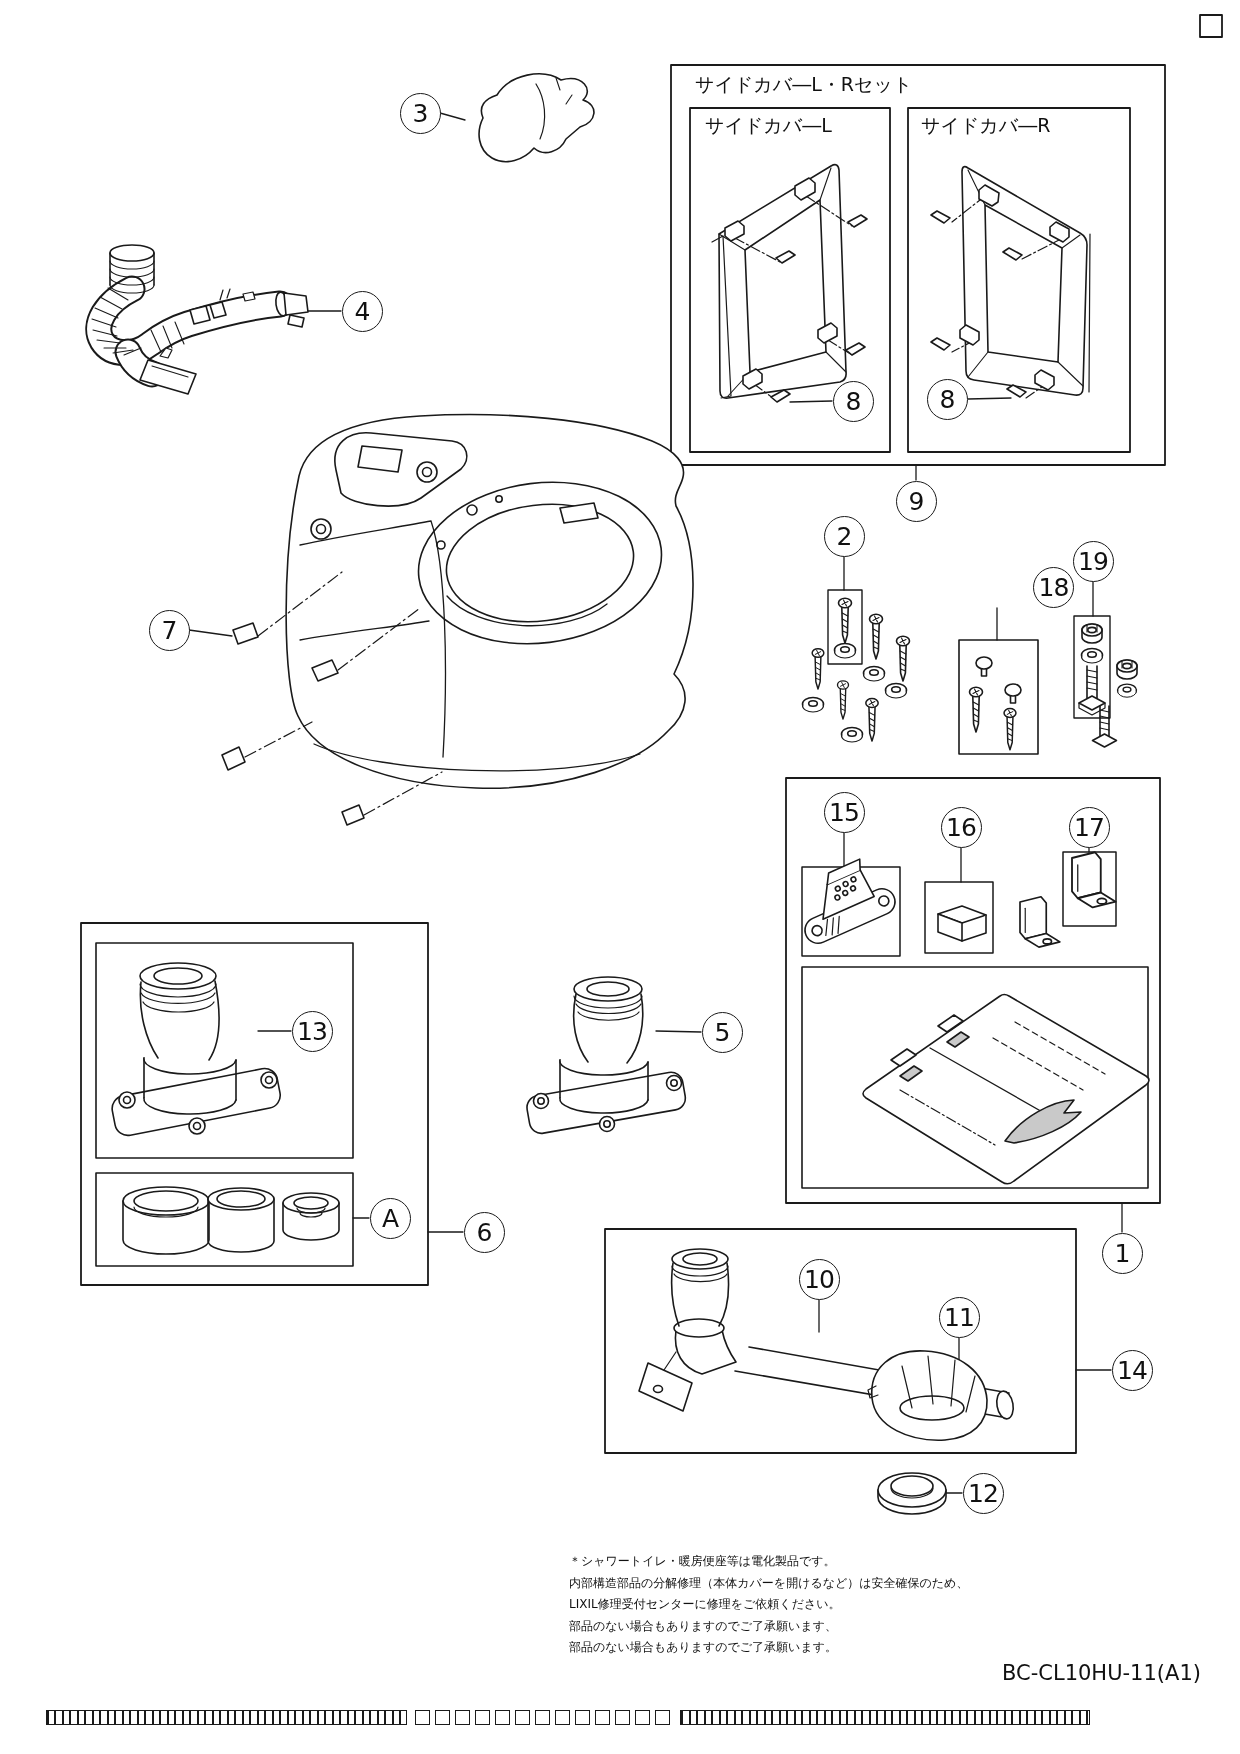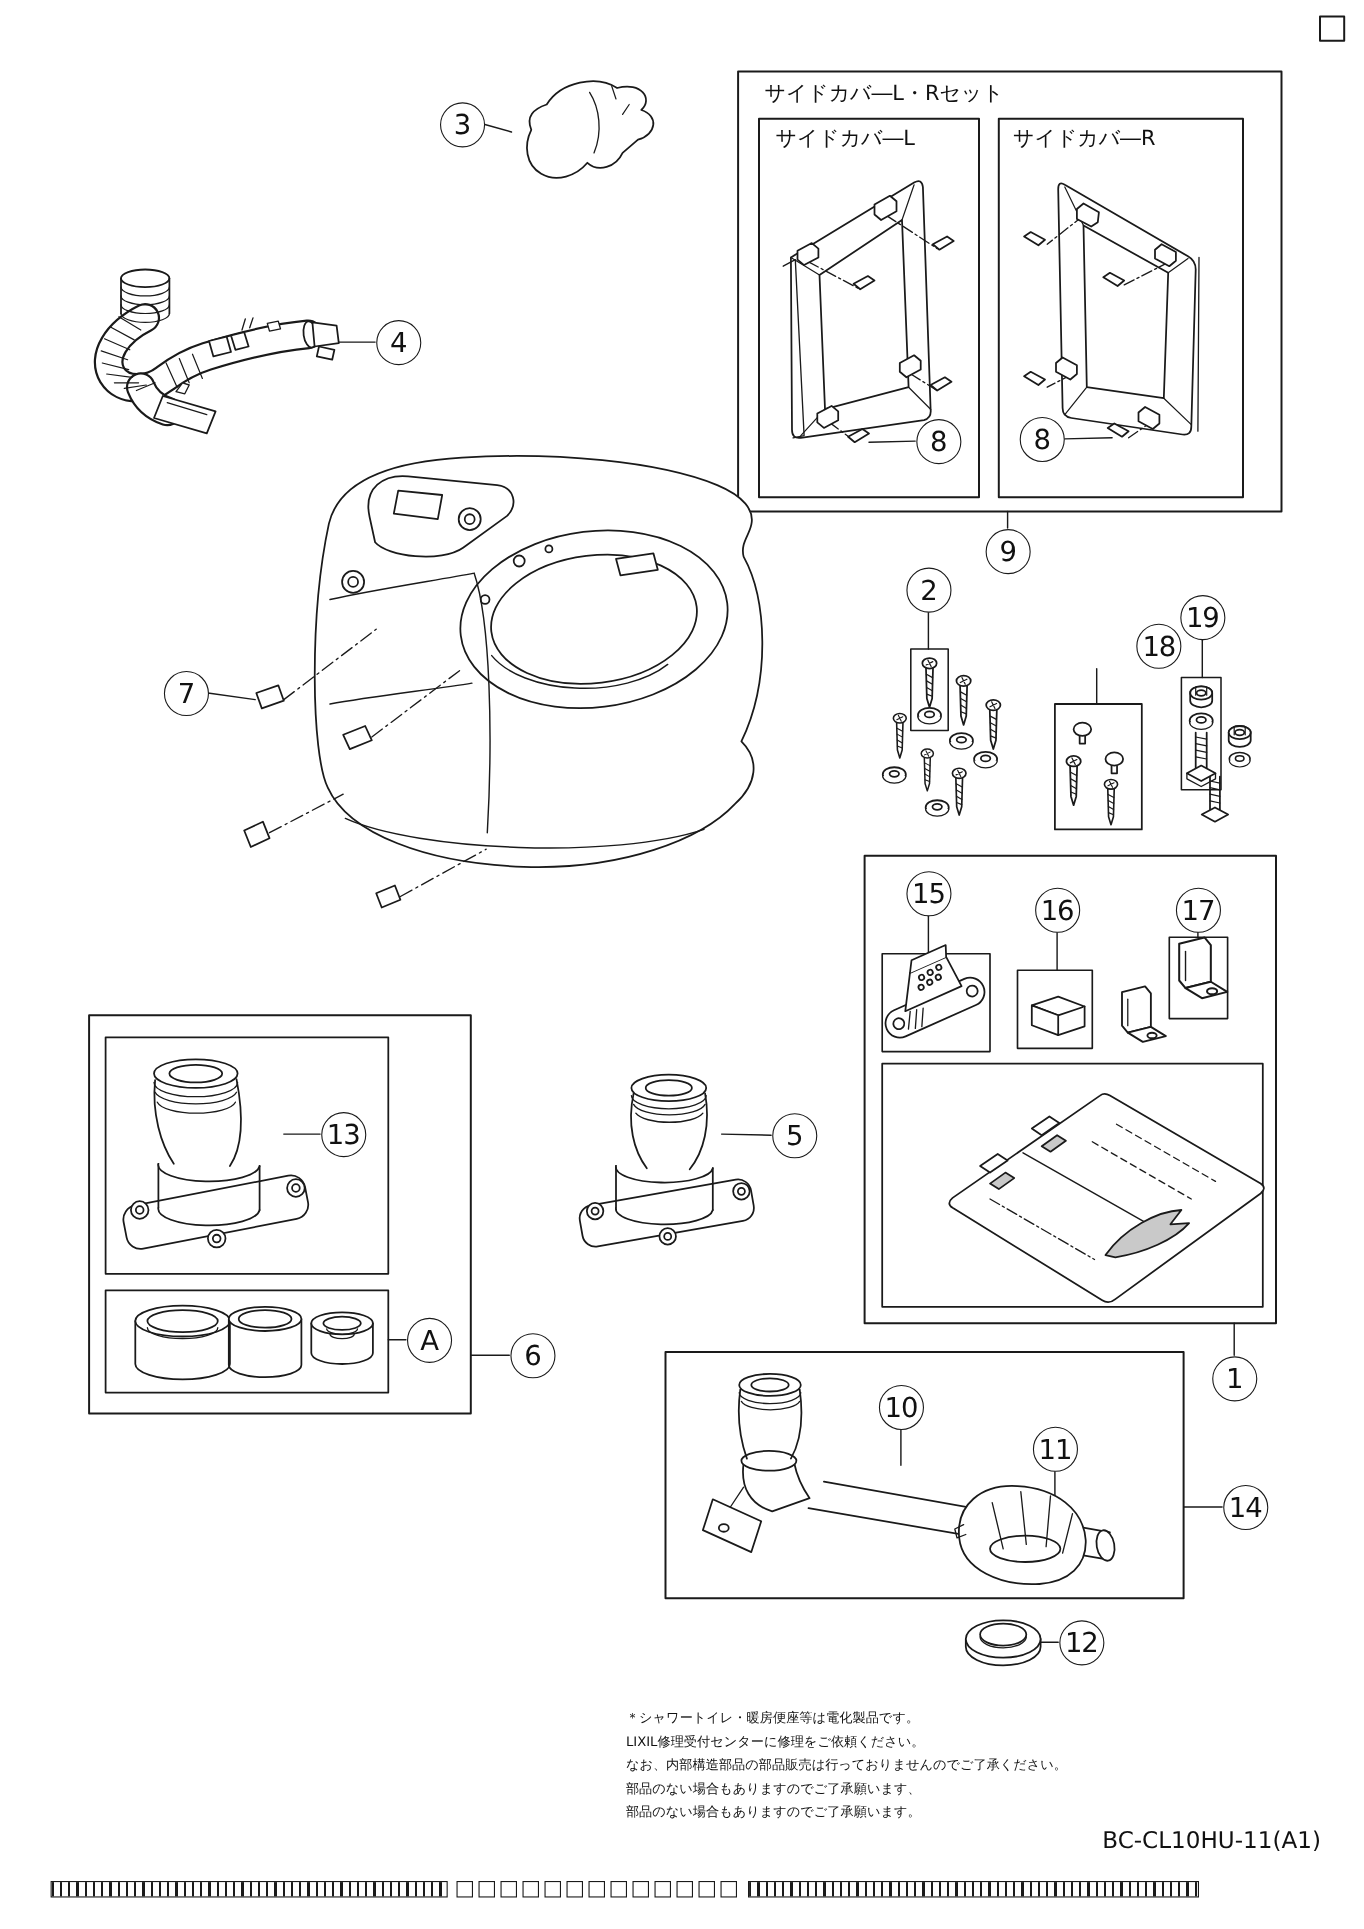--- a/index.html
+++ b/index.html
@@ -383,22 +383,22 @@
       <div class="callout" style="left: 463.5px; top: 1211.5px;">6</div>
       <div class="callout" style="left: 1101.5px; top: 1232.5px;">1</div>
       <div class="callout" style="left: 798.5px; top: 1258.5px;">10</div>
       <div class="callout" style="left: 938.5px; top: 1296.5px;">11</div>
       <div class="callout" style="left: 1111.5px; top: 1349.5px;">14</div>
       <div class="callout" style="left: 962.5px; top: 1472.5px;">12</div>
     </div>
 
 <div class="notes">
       <div>＊シャワートイレ・暖房便座等は電化製品です。</div>
+      <div>内部構造部品の分解修理（本体カバーを開けるなど）は安全確保のため、</div>
       <div>LIXIL修理受付センターに修理をご依頼ください。</div>
-      <div>なお、内部構造部品の部品販売は行っておりませんのでご了承ください。</div>
       <div>部品のない場合もありますのでご了承願います、</div>
       <div>部品のない場合もありますのでご了承願います。</div>
     </div>
 <div class="doccode">BC-CL10HU-11(A1)</div>
 
 <div class="bc-dense bc-left"></div>
 <div class="bc-squares">
   <span></span>
       <span></span>
       <span></span>

